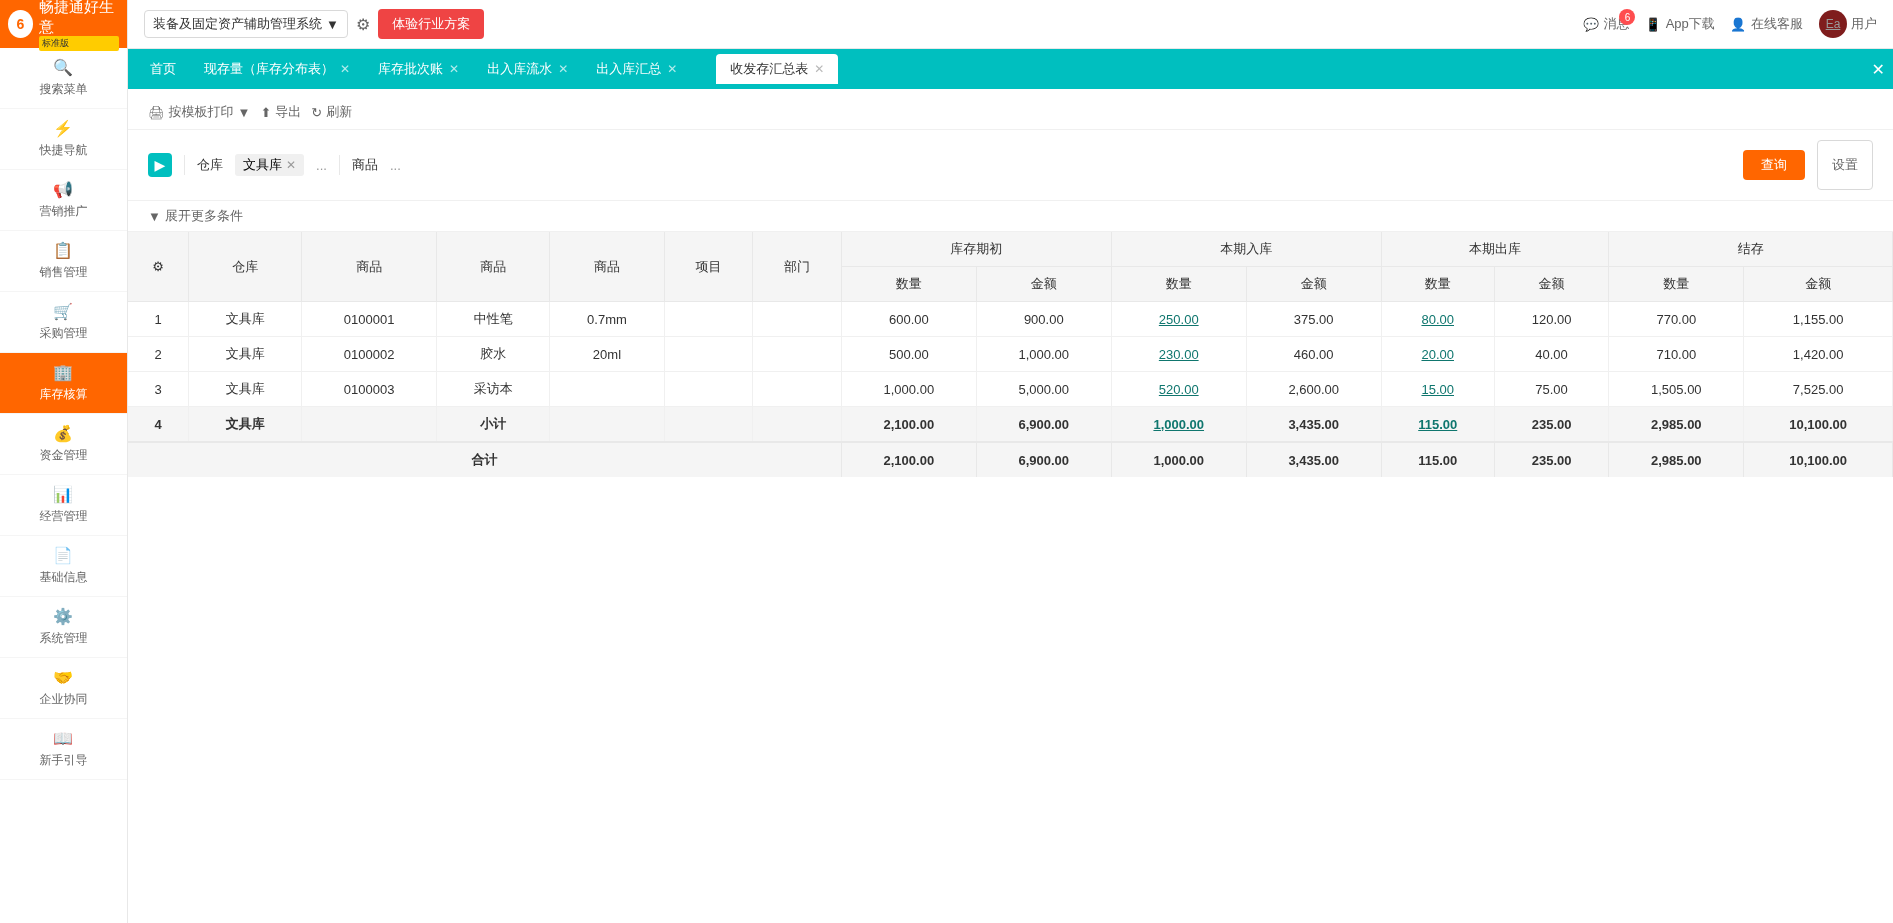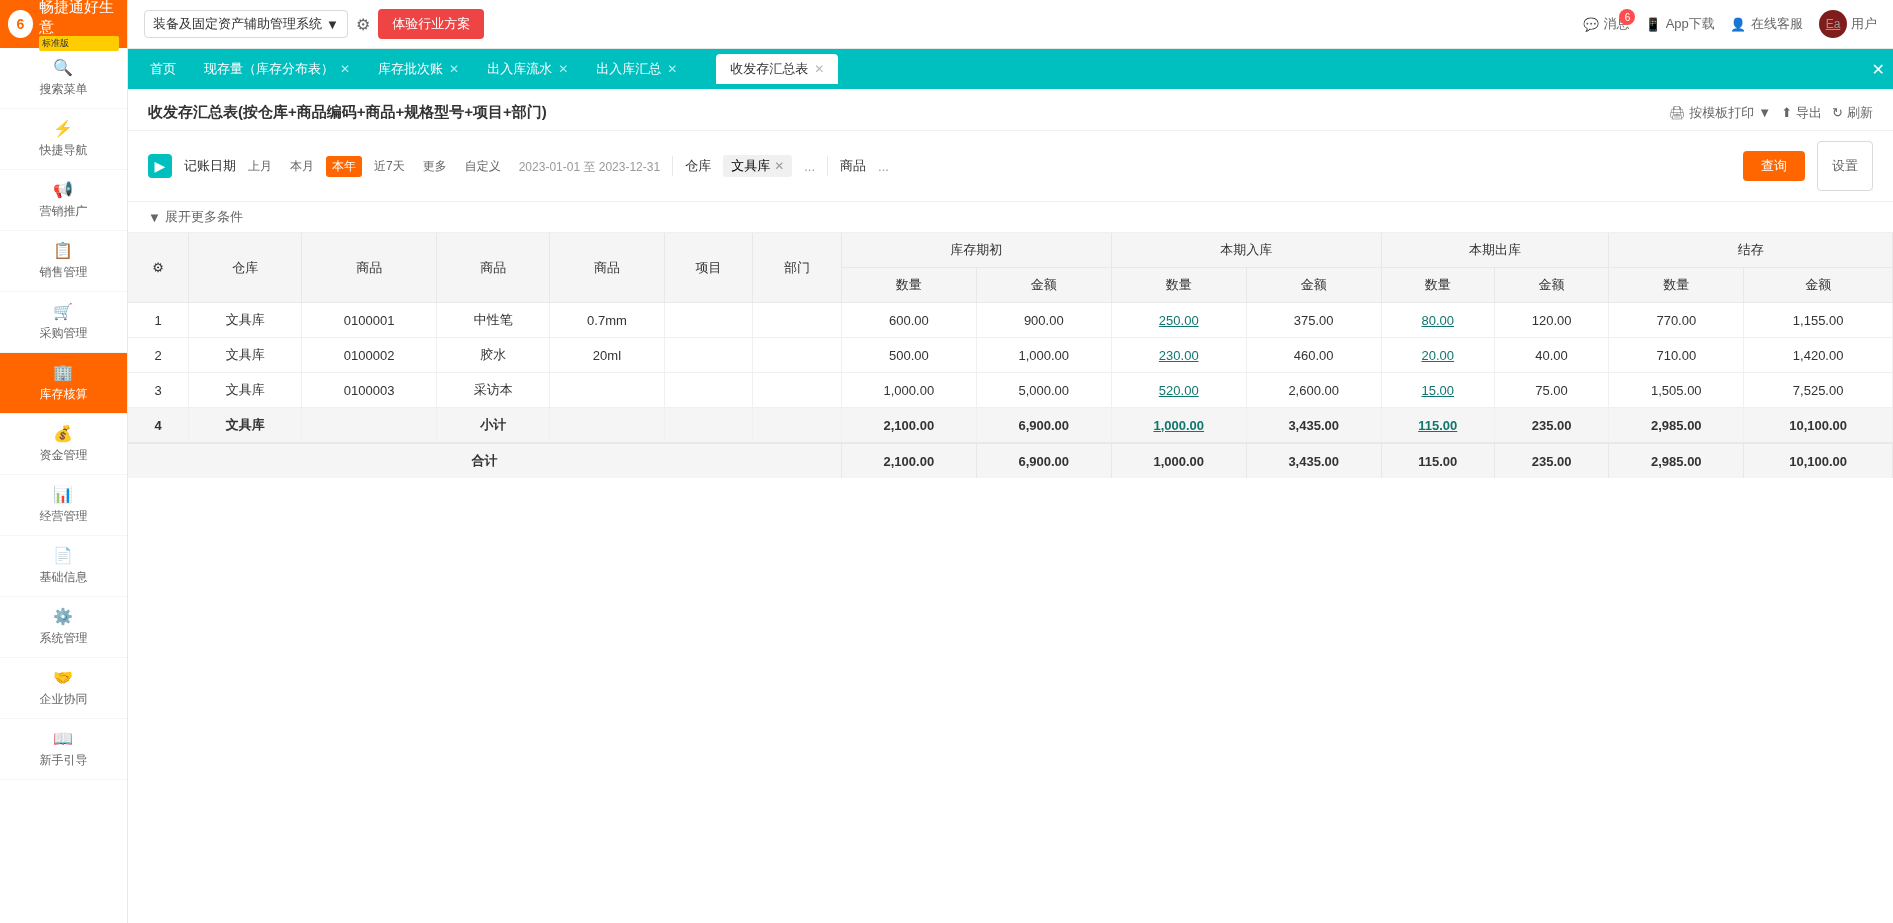--- a/index.html
+++ b/index.html
@@ -193,51 +193,39 @@
     <div class="tab active">
       <span>收发存汇总表</span>
       <span class="tab-close">✕</span>
     </div>
     <span class="tab-close-main" style="margin-left:auto;">✕</span>
   </div>
 
   <div class="content">
 
     <div class="page-header">
-      <div class="page-title">收发存汇总表(按仓库+商品编码+商品+规格型号+项目+部门)</div>
       <div class="page-actions">
         <div class="action-btn">
           <span>🖨</span>
           <span>按模板打印</span>
           <span>▼</span>
         </div>
         <div class="action-btn">
           <span>⬆</span>
           <span>导出</span>
         </div>
         <div class="action-btn">
           <span>↻</span>
           <span>刷新</span>
         </div>
       </div>
     </div>
 
     <div class="filter-bar">
       <button class="filter-toggle">▶</button>
-      <div class="filter-group">
-        <span class="filter-label">记账日期</span>
-        <span class="date-btn">上月</span>
-        <span class="date-btn">本月</span>
-        <span class="date-btn active">本年</span>
-        <span class="date-btn">近7天</span>
-        <span class="date-btn">更多</span>
-        <span class="date-btn">自定义</span>
-        <br>
-        <span class="date-range" style="display:block;margin-top:2px;">2023-01-01 至 2023-12-31</span>
-      </div>
       <div class="filter-divider"></div>
       <span class="filter-label">仓库</span>
       <div class="warehouse-tag">
         <span>文具库</span>
         <span class="warehouse-tag-close">✕</span>
       </div>
       <span class="more-btn">...</span>
       <div class="filter-divider"></div>
       <span class="filter-label">商品</span>
       <span class="more-btn">...</span>

